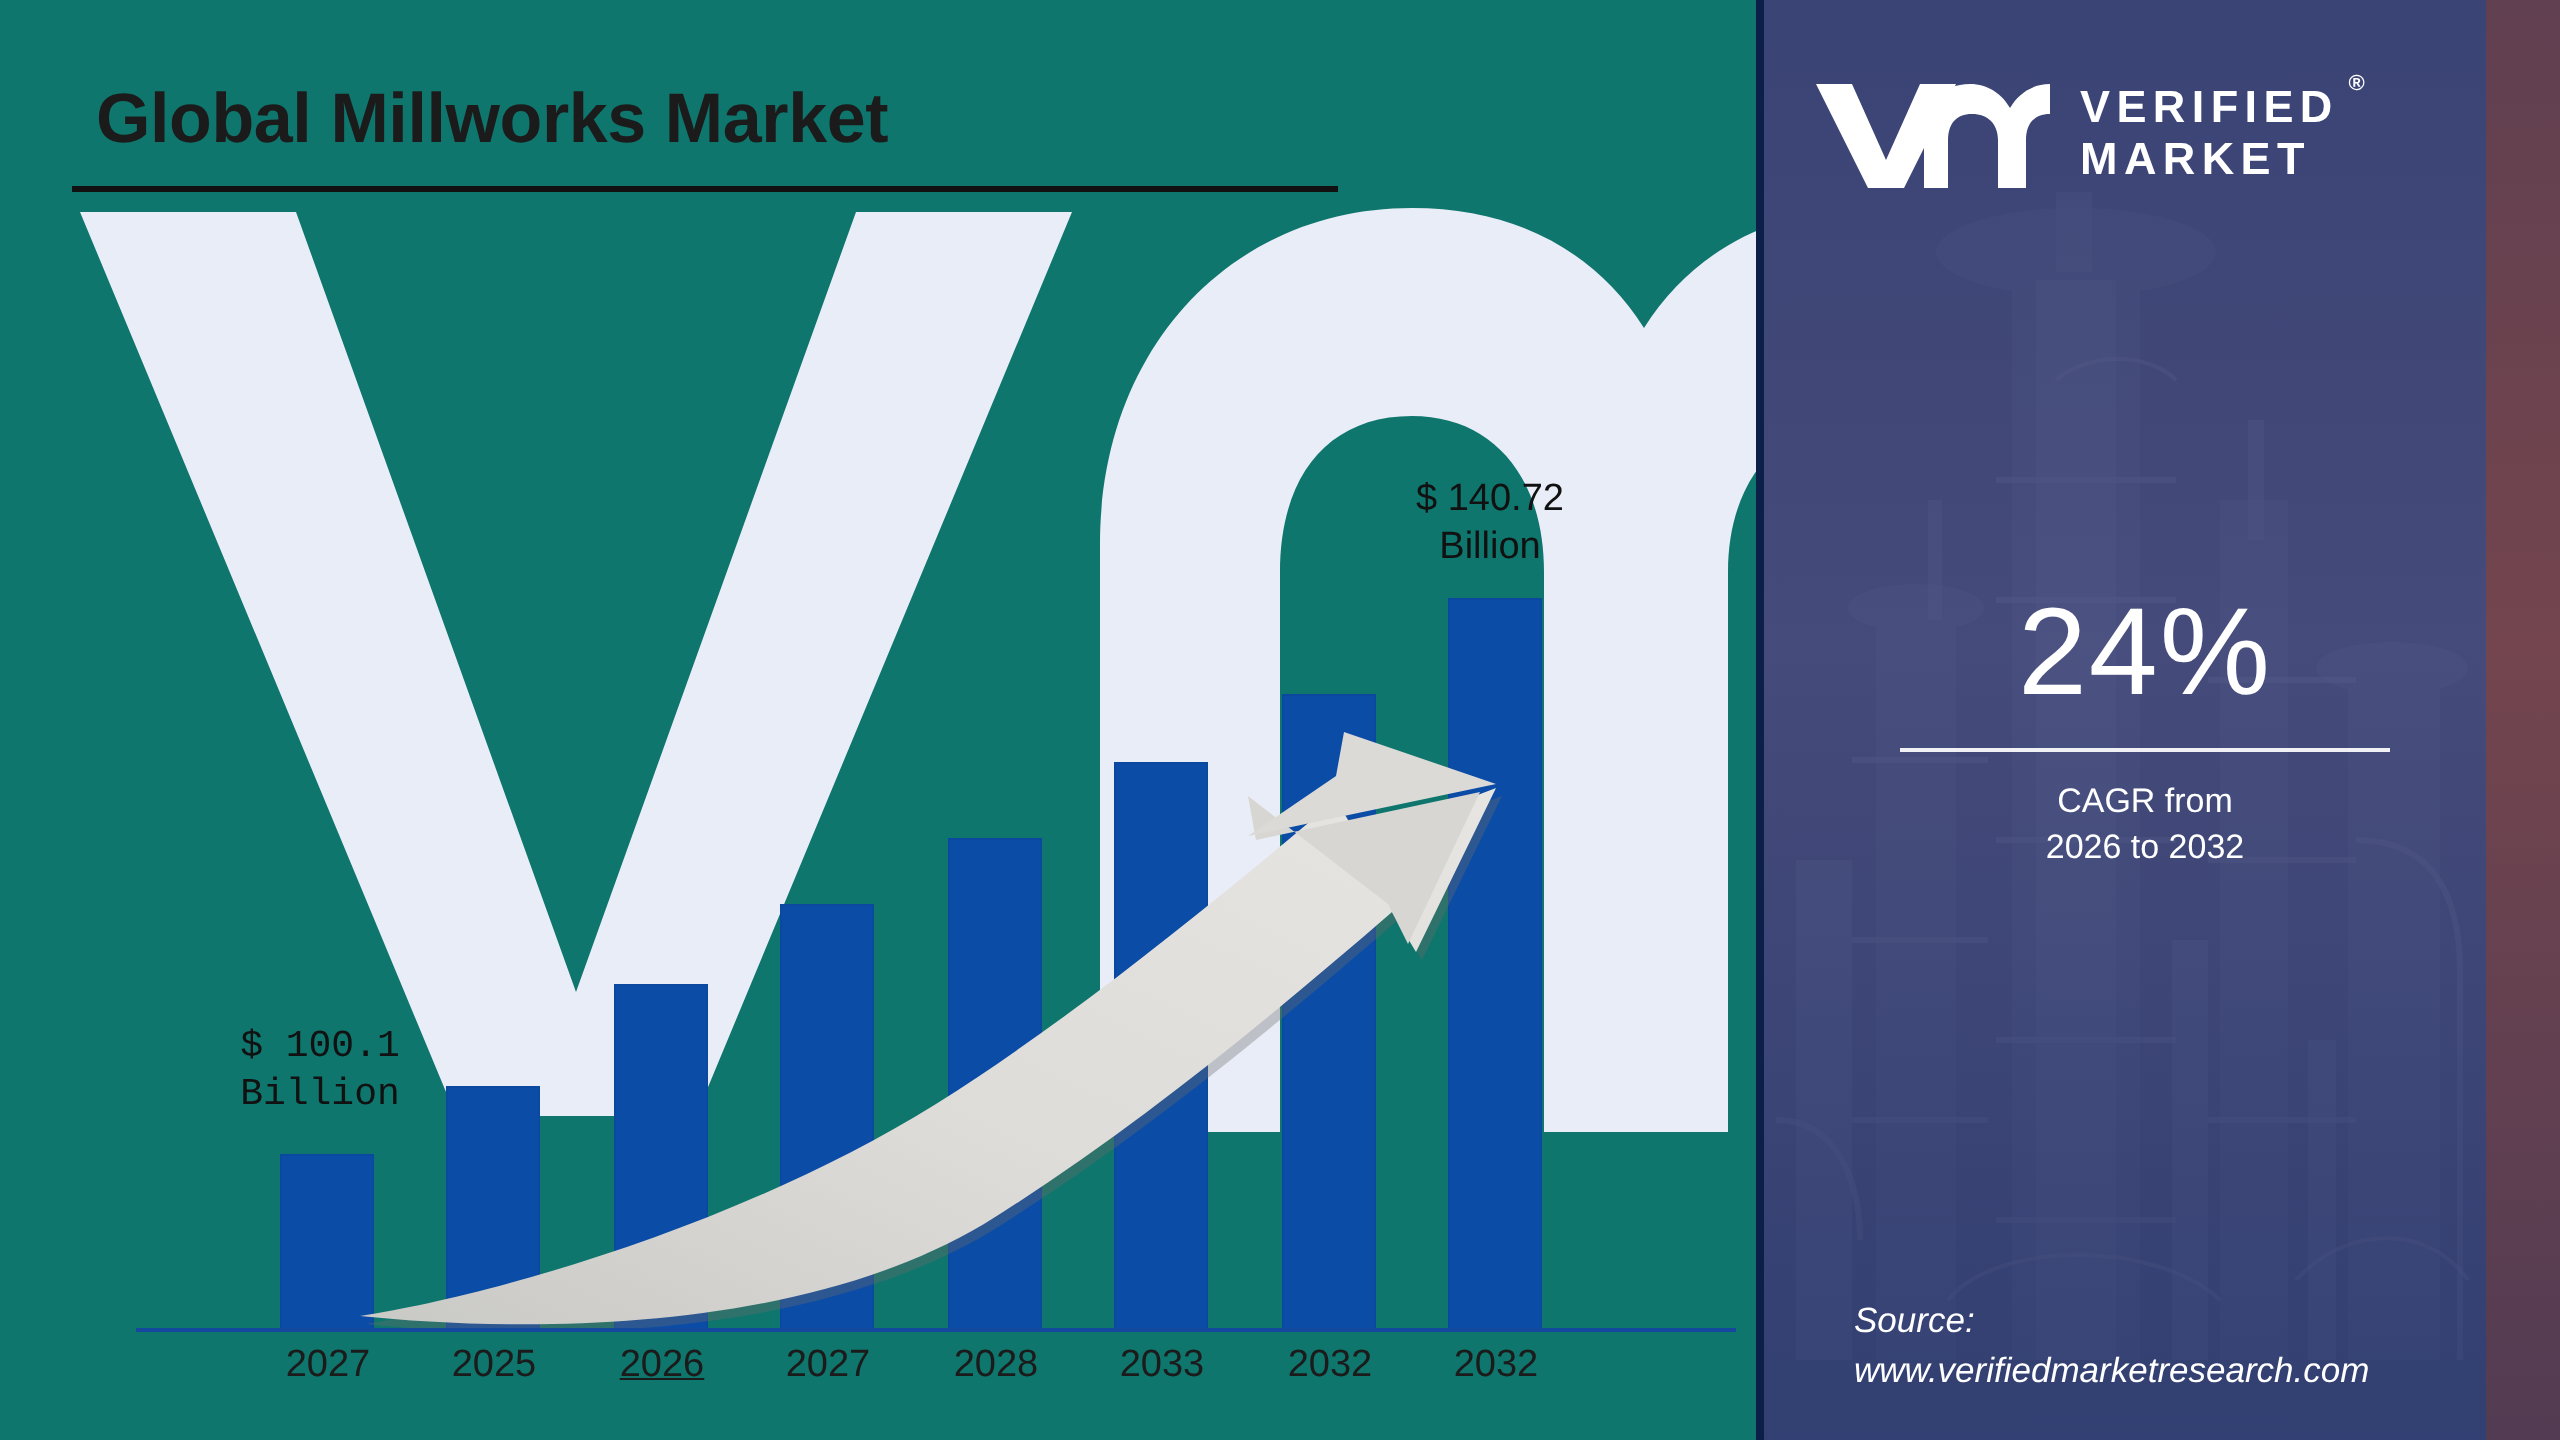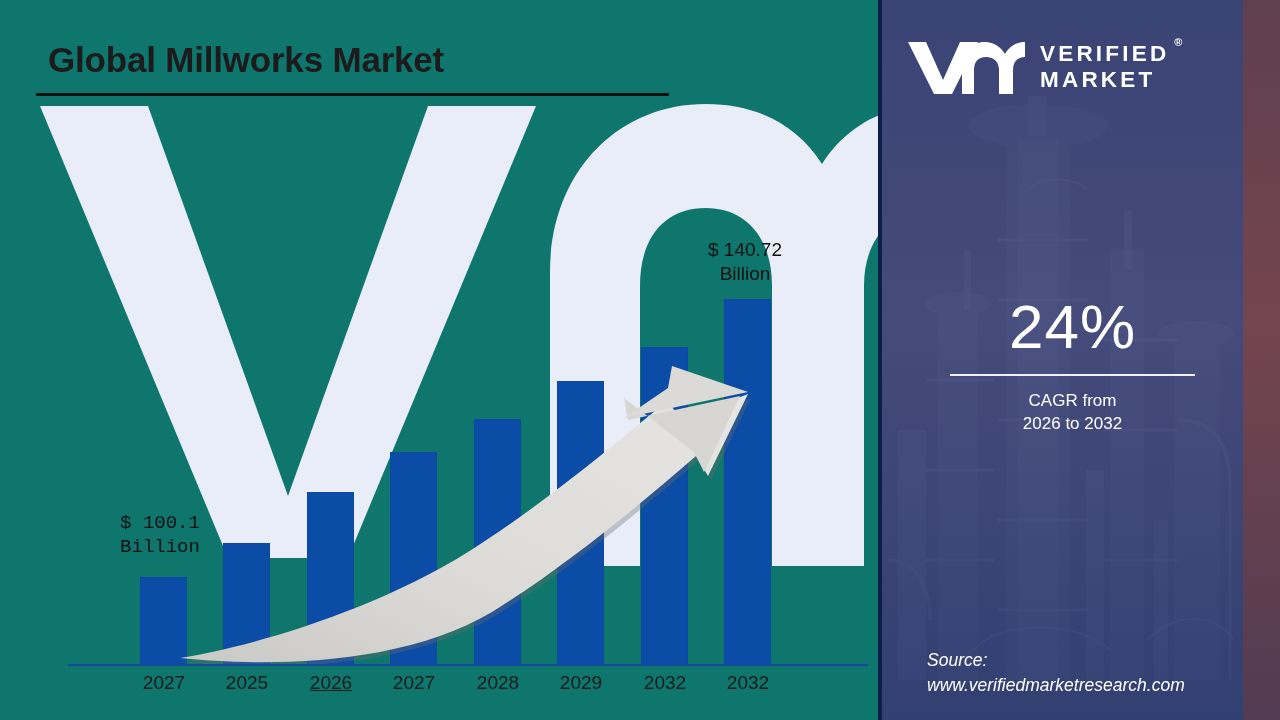--- a/index.html
+++ b/index.html
@@ -172,21 +172,21 @@
     <div class="bar-label" style="left:685px; top:238px; width:120px;">
       <div>$ 140.72</div>
       <div>Billion</div>
     </div>
 
     <div class="xtick" style="left:124px;">2027</div>
     <div class="xtick" style="left:207px;">2025</div>
     <div class="xtick" style="left:291px;text-decoration:underline;">2026</div>
     <div class="xtick" style="left:374px;">2027</div>
     <div class="xtick" style="left:458px;">2028</div>
-    <div class="xtick" style="left:541px;">2029</div>
+    <div class="xtick" style="left:541px;">2033</div>
     <div class="xtick" style="left:625px;">2032</div>
     <div class="xtick" style="left:708px;">2032</div>
   </section>
 
   <aside id="brand-panel">
 
     <svg id="plant-bg" viewBox="0 0 365 720" fill="none">
       <rect width="365" height="720" fill="#1b55ad"></rect>
       <g fill="#2a66bd" opacity="0.85">
         <rect x="128" y="120" width="64" height="560"></rect>

